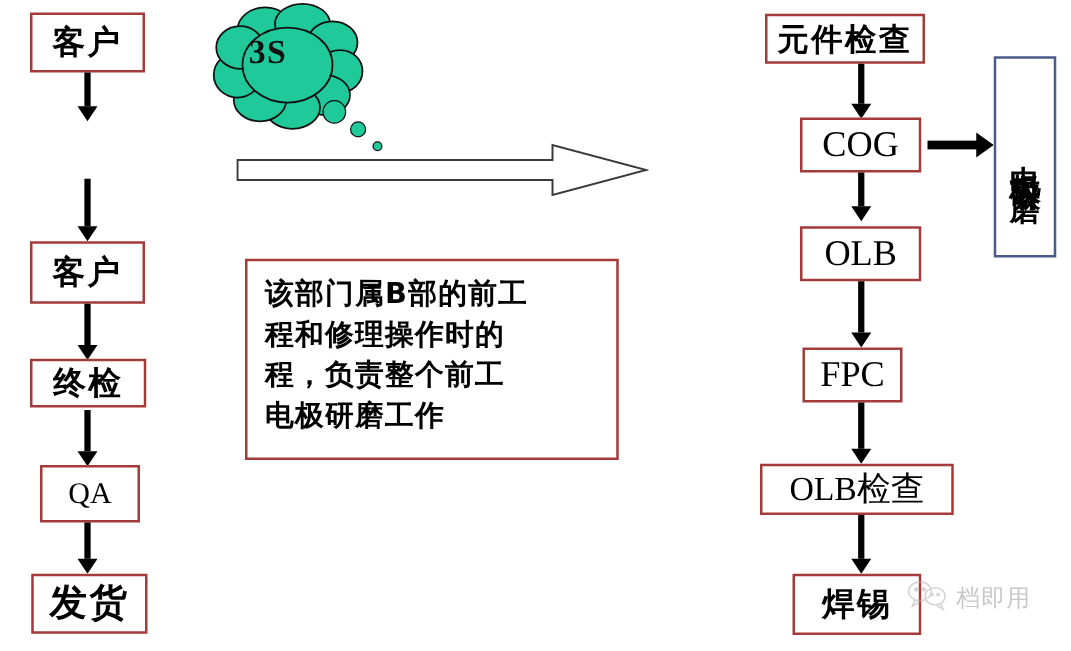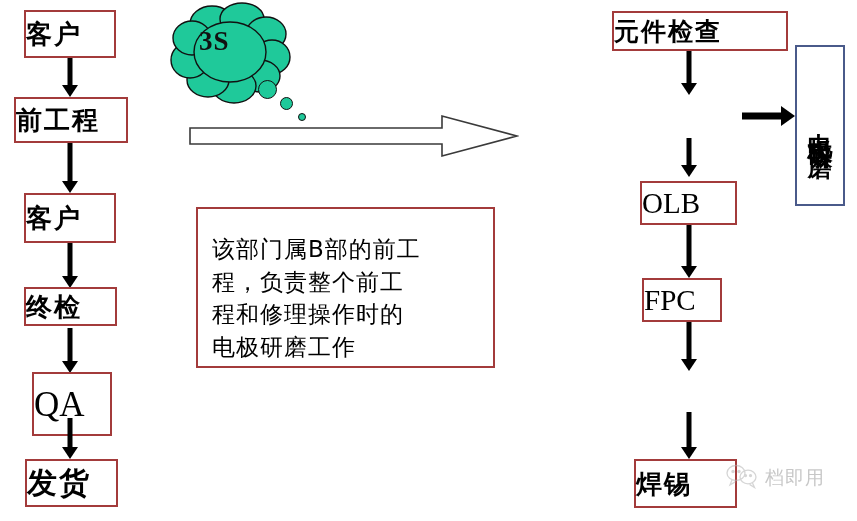--- a/index.html
+++ b/index.html
@@ -17,20 +17,21 @@
     background: #ffffff;
     overflow: hidden;
   }
   .node {
     position: absolute;
     box-sizing: border-box;
     border: 2px solid #a33b3b;
     background: #ffffff;
     display: flex;
     align-items: center;
+    justify-content: center;
     color: #000000;
     line-height: 1;
     white-space: nowrap;
   }
   .node.cn {
     font-family: "DejaVu Sans", "Liberation Sans", sans-serif;
     font-weight: 700;
     letter-spacing: 2px;
   }
   .node.latin {
@@ -99,23 +100,23 @@
     height: 0;
     border-top: 10px solid transparent;
     border-bottom: 10px solid transparent;
     border-left: 14px solid #000000;
   }
   .textbox {
     position: absolute;
     box-sizing: border-box;
     border: 2px solid #a33b3b;
     background: #ffffff;
-    padding: 24px 12px 8px 14px;
+    padding: 10px 12px 8px 14px;
     font-family: "DejaVu Sans", "Liberation Sans", sans-serif;
-    font-weight: 400;
+    font-weight: 700;
     font-size: 23px;
     line-height: 1.42;
     letter-spacing: 1px;
     color: #000000;
   }
   .cloud {
     position: absolute;
   }
   .cloud-label {
     position: absolute;
@@ -149,23 +150,20 @@
 <div id="canvas">
 
   <div class="node cn" style="left:24px; top:10px; width:92px; height:48px; font-size:26px;">
     <span>客户</span>
   </div>
   <div class="arrow-v" style="left:62px; top:58px; width:16px; height:39px;">
     <div class="shaft" style="height:27px;"></div>
     <div class="head"></div>
   </div>
 
-  <div class="node cn" style="left:14px; top:97px; width:114px; height:46px; font-size:26px;">
-    <span>前工程</span>
-  </div>
   <div class="arrow-v" style="left:62px; top:143px; width:16px; height:50px;">
     <div class="shaft" style="height:38px;"></div>
     <div class="head"></div>
   </div>
 
   <div class="node cn" style="left:24px; top:193px; width:92px; height:50px; font-size:26px;">
     <span>客户</span>
   </div>
   <div class="arrow-v" style="left:62px; top:243px; width:16px; height:45px;">
     <div class="shaft" style="height:33px;"></div>
@@ -173,21 +171,21 @@
   </div>
 
   <div class="node cn" style="left:24px; top:287px; width:93px; height:39px; font-size:26px;">
     <span>终检</span>
   </div>
   <div class="arrow-v" style="left:62px; top:328px; width:16px; height:45px;">
     <div class="shaft" style="height:33px;"></div>
     <div class="head"></div>
   </div>
 
-  <div class="node latin" style="left:32px; top:372px; width:80px; height:64px; font-size:35px;">
+  <div class="node latin" style="left:32px; top:372px; width:80px; height:46px; font-size:24px;">
     <span>QA</span>
   </div>
   <div class="arrow-v" style="left:62px; top:418px; width:16px; height:41px;">
     <div class="shaft" style="height:29px;"></div>
     <div class="head"></div>
   </div>
 
   <div class="node cn" style="left:25px; top:459px; width:93px; height:48px; font-size:30px;">
     <span>发货</span>
   </div>
@@ -216,33 +214,36 @@
   <div style="position:absolute; left:298px; top:113px; width:8px; height:8px; border-radius:50%; background:#1fc99a; border:1px solid #111111; box-sizing:border-box;"></div>
 
   <div class="bigarrow" style="left:189px; top:114px; width:330px; height:44px;">
     <svg width="330" height="44" viewBox="0 0 330 44">
       <polygon points="1,14 253,14 253,2 328,22 253,42 253,30 1,30" fill="#ffffff" stroke="#3a3a3a" stroke-width="1.6"></polygon>
     </svg>
   </div>
 
   <div class="textbox" style="left:196px; top:207px; width:299px; height:161px;">
     <div>该部门属B部的前工</div>
+    <div>程和修理操作时的</div>
     <div>程，负责整个前工</div>
-    <div>程和修理操作时的</div>
     <div>电极研磨工作</div>
   </div>
 
-  <div class="node cn" style="left:612px; top:11px; width:176px; height:40px; font-size:25px;">
+  <div class="node cn" style="left:612px; top:11px; width:128px; height:40px; font-size:25px;">
     <span>元件检查</span>
   </div>
   <div class="arrow-v" style="left:681px; top:51px; width:16px; height:44px;">
     <div class="shaft" style="height:32px;"></div>
     <div class="head"></div>
   </div>
 
+  <div class="node latin" style="left:640px; top:94px; width:97px; height:44px; font-size:29px;">
+    <span>COG</span>
+  </div>
   <div class="arrow-v" style="left:681px; top:138px; width:16px; height:39px;">
     <div class="shaft" style="height:27px;"></div>
     <div class="head"></div>
   </div>
 
   <div class="node latin" style="left:640px; top:181px; width:97px; height:44px; font-size:29px;">
     <span>OLB</span>
   </div>
   <div class="arrow-v" style="left:681px; top:225px; width:16px; height:53px;">
     <div class="shaft" style="height:41px;"></div>
@@ -250,20 +251,23 @@
   </div>
 
   <div class="node latin" style="left:642px; top:278px; width:80px; height:44px; font-size:29px;">
     <span>FPC</span>
   </div>
   <div class="arrow-v" style="left:681px; top:322px; width:16px; height:49px;">
     <div class="shaft" style="height:37px;"></div>
     <div class="head"></div>
   </div>
 
+  <div class="node mixed" style="left:608px; top:371px; width:155px; height:41px; font-size:27px;">
+    <span>OLB检查</span>
+  </div>
   <div class="arrow-v" style="left:681px; top:412px; width:16px; height:47px;">
     <div class="shaft" style="height:35px;"></div>
     <div class="head"></div>
   </div>
 
   <div class="node cn" style="left:634px; top:459px; width:103px; height:49px; font-size:26px;">
     <span>焊锡</span>
   </div>
 
   <div class="arrow-h" style="left:742px; top:106px; width:53px; height:20px;">

